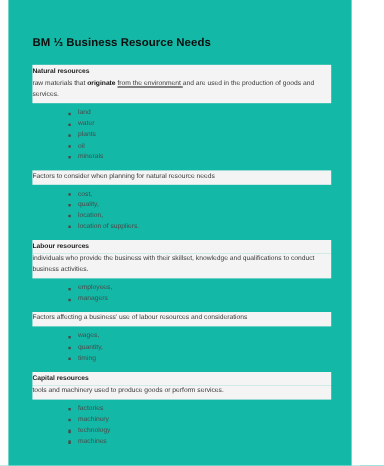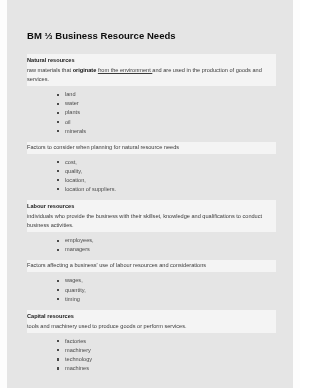--- a/index.html
+++ b/index.html
@@ -11,21 +11,21 @@
     width: 300px;
     height: 388px;
     overflow: hidden;
     font-family: "Liberation Sans", sans-serif;
     -webkit-font-smoothing: antialiased;
   }
   .page {
     position: relative;
     width: 300px;
     height: 388px;
-    background: #e5e5e5;
+    background: #14b8a6;
     box-sizing: border-box;
     padding: 30px 24px 0 27px;
   }
   .page-edge-left {
     position: absolute;
     left: 0; top: 0; bottom: 0;
     width: 7px;
     background: #fdfdfd;
   }
   .page-edge-right {

